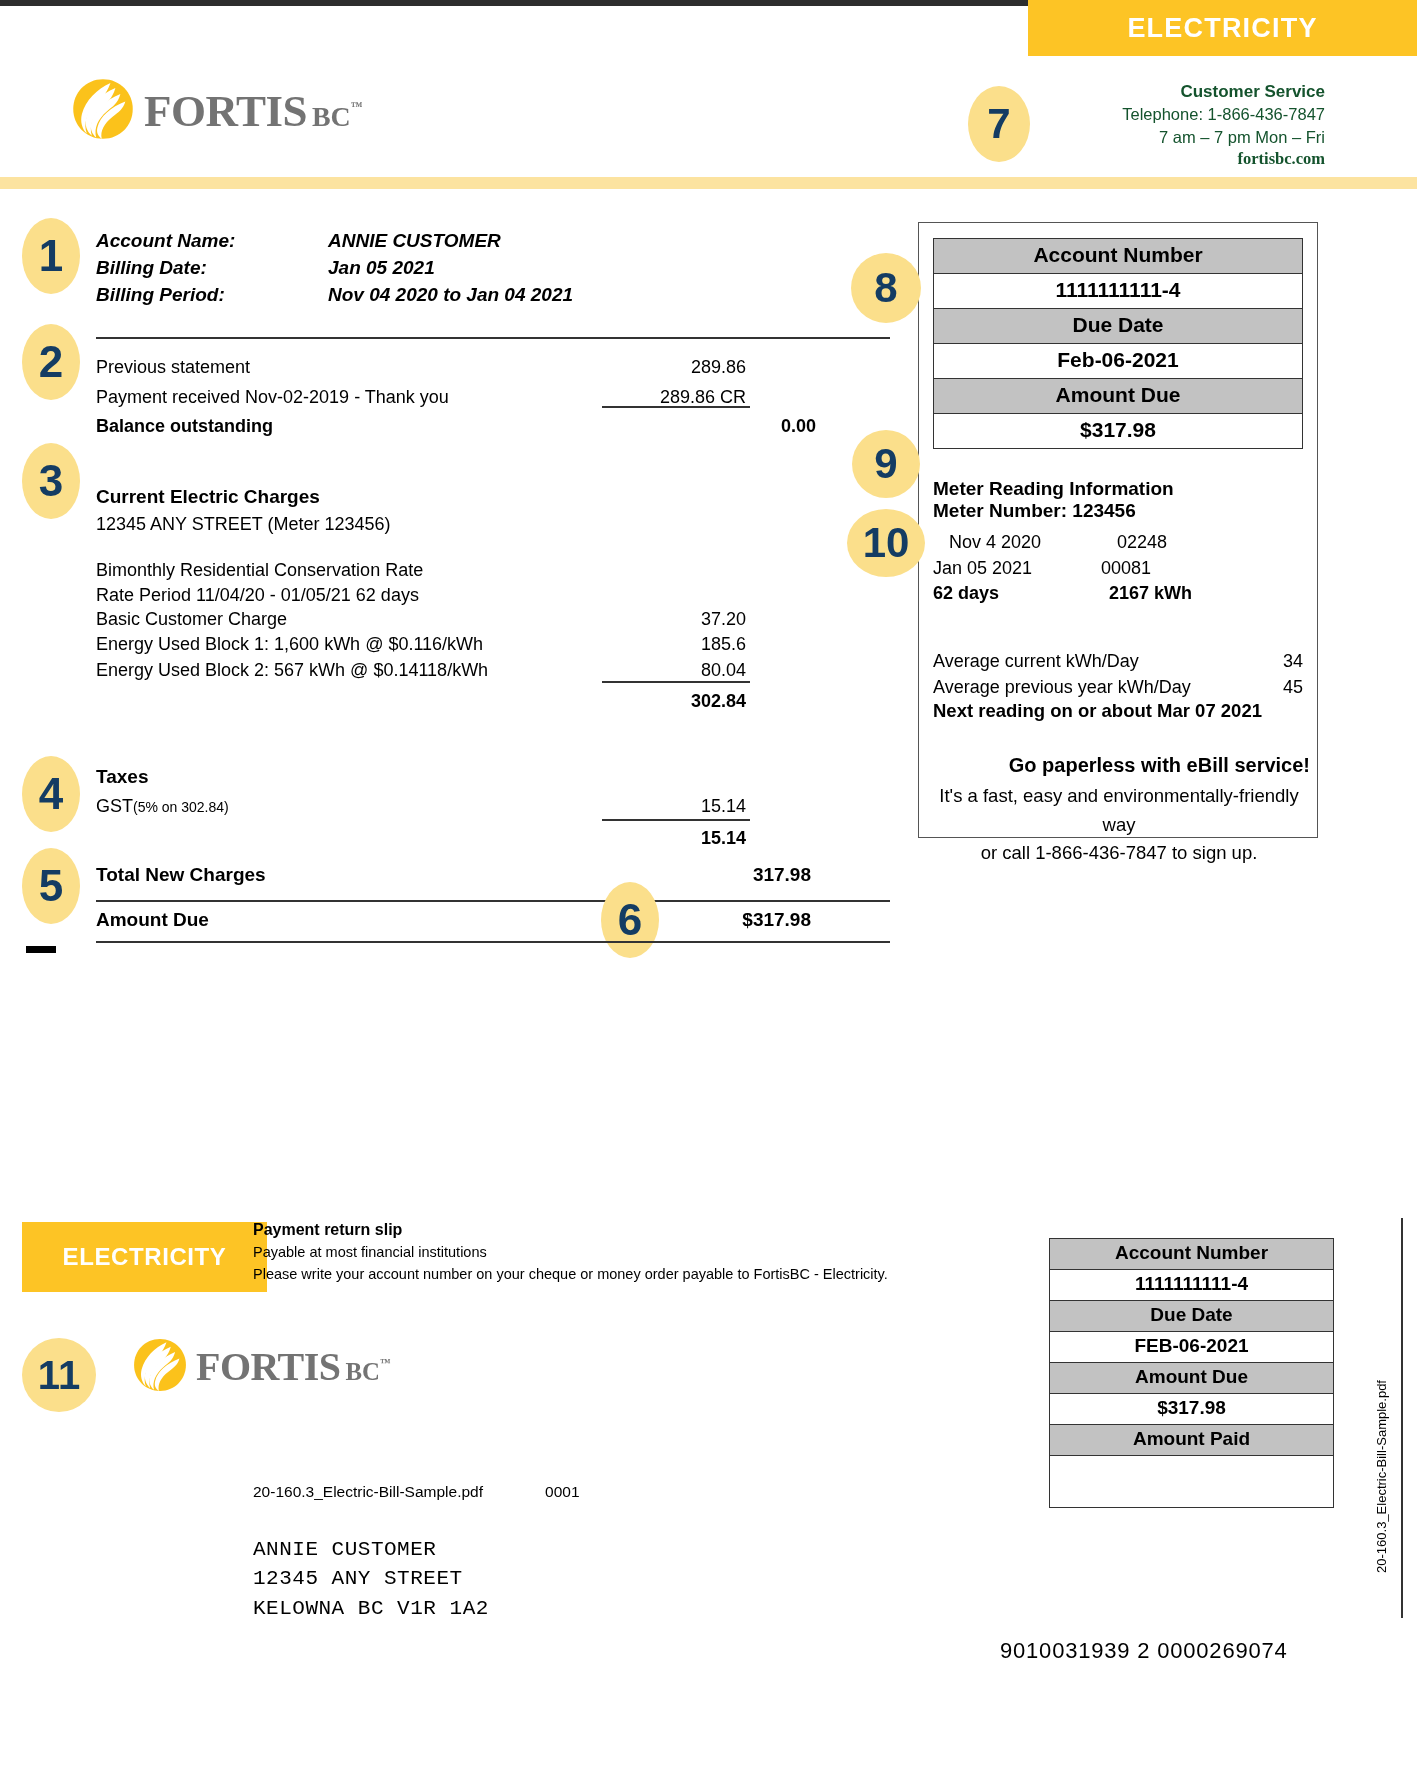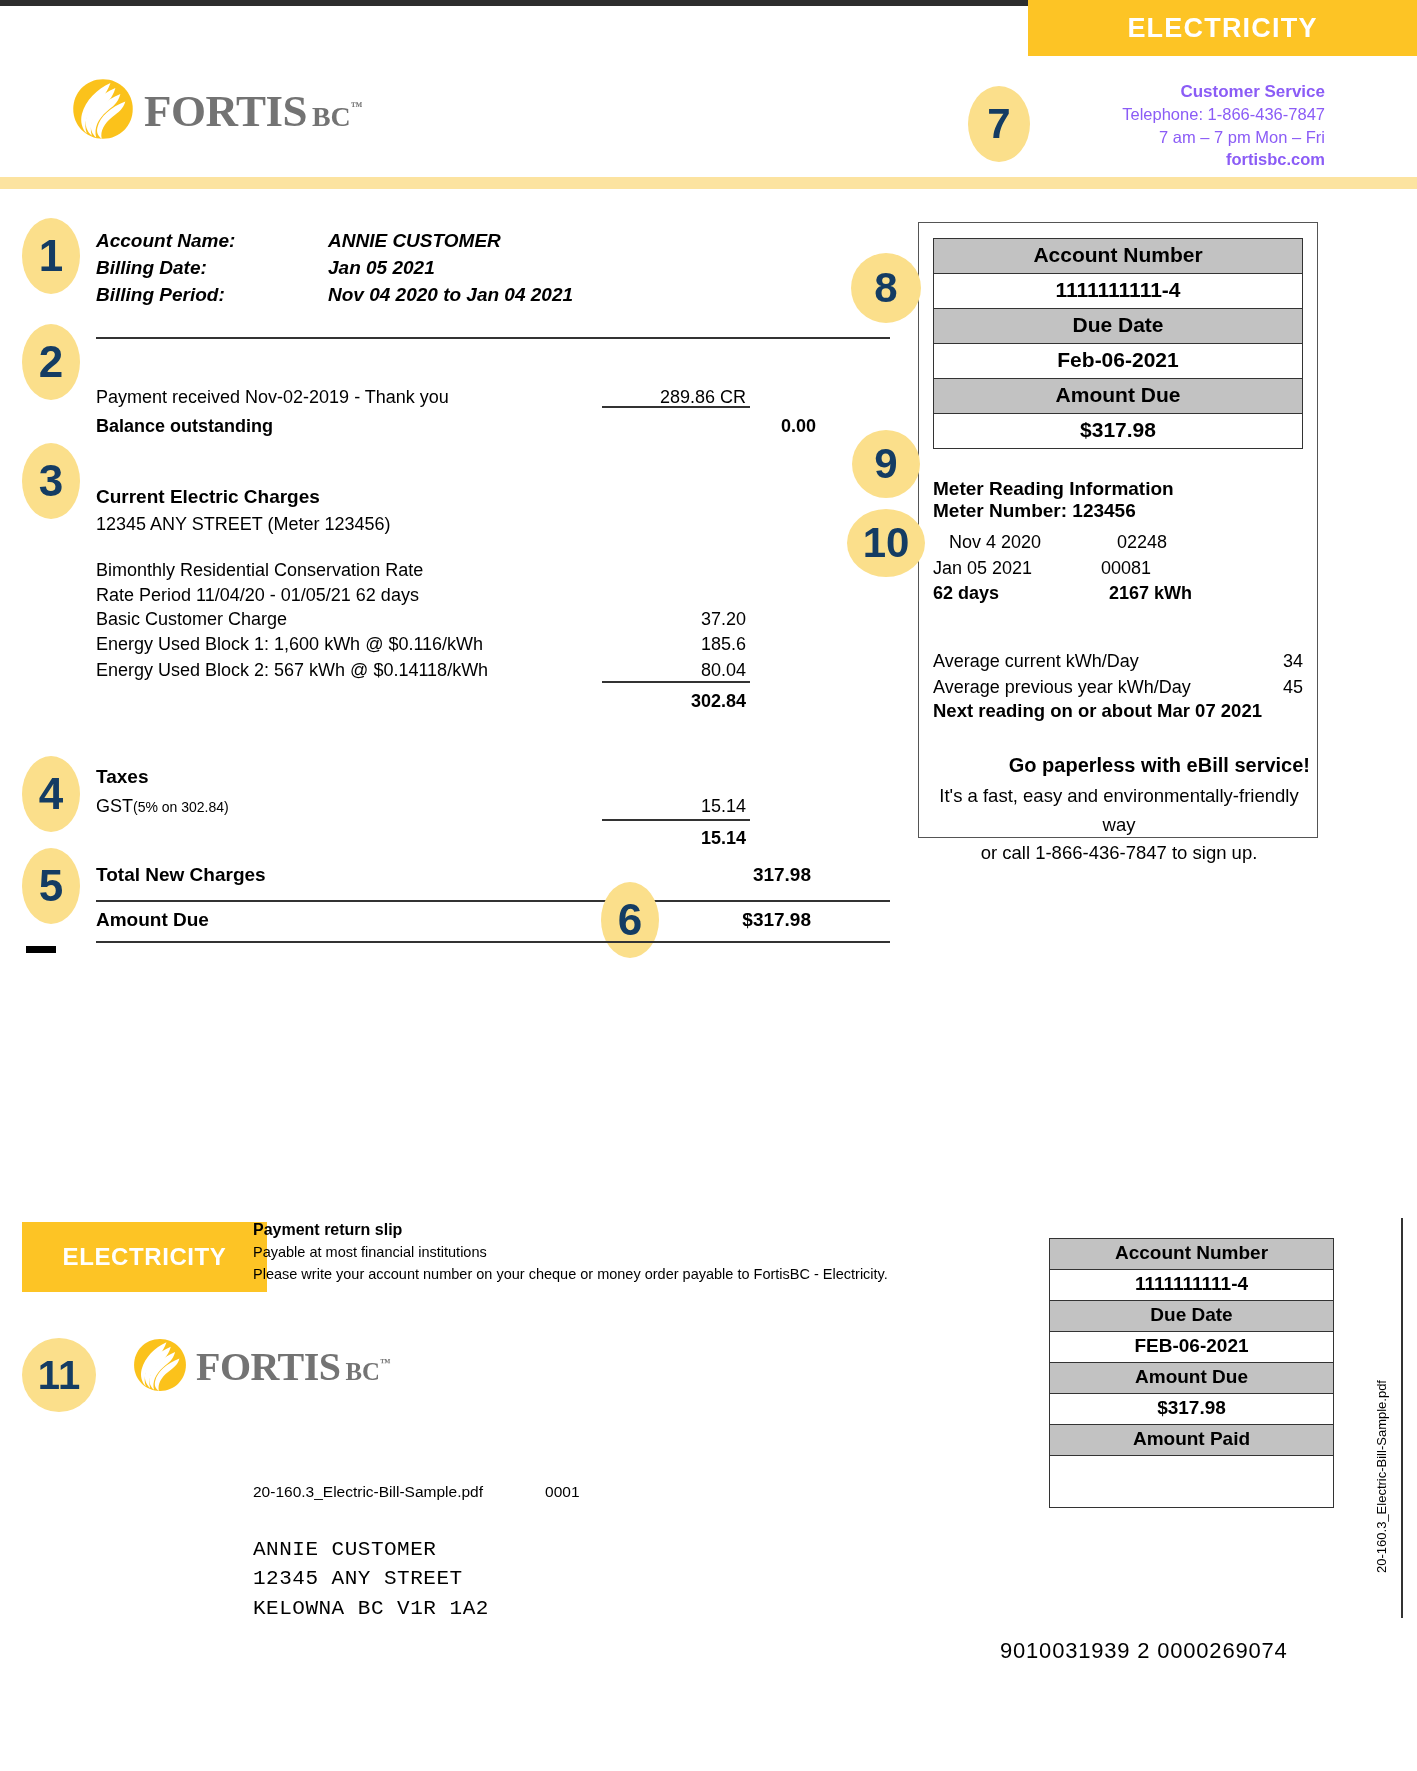--- a/index.html
+++ b/index.html
@@ -58,26 +58,26 @@
     letter-spacing: 0px;
     margin-left: 5px;
   }
   .logo-text .tm { font-size: 0.26em; vertical-align: super; }
 
   
   .cust-service {
     position: absolute; top: 80px; left: 980px;
     width: 345px;
     text-align: right;
-    color: #8b5cf6;
+    color: #14532d;
     font-size: 16.5px;
     line-height: 1.37;
   }
   .cust-service .cs-title { font-weight: bold; font-size: 17px; }
-  .cust-service .cs-web { font-weight: bold; }
+  .cust-service .cs-web { font-weight: bold; font-family: Liberation Serif, serif; }
 
   
   .bubble {
     position: absolute;
     background: #fbdf8b;
     border-radius: 50%;
     display: flex; align-items: center; justify-content: center;
     color: #143c63;
     font-weight: bold;
     font-family: "Liberation Sans", sans-serif;
@@ -271,20 +271,24 @@
       <span>Nov 04 2020 to Jan 04 2021</span>
     </div>
   </div>
 
   <div class="hr" style="top:337px; left:96px; width:794px; height:1.5px;"></div>
 
   <div class="bubble" style="top:324px; left:22px; width:58px; height:76px; font-size:44px;">
     <span>2</span>
   </div>
 
+  <div class="line-row" style="top:358px; left:96px;">
+    <span class="lbl">Previous statement</span>
+    <span class="amt">289.86</span>
+  </div>
 
   <div class="line-row" style="top:388px; left:96px;">
     <span class="lbl">Payment received Nov-02-2019 - Thank you</span>
     <span class="amt">289.86 CR</span>
   </div>
 
   <div class="hr" style="top:406px; left:602px; width:148px; height:1.5px;"></div>
 
   <div class="line-row b" style="top:417px; left:96px;">
     <span class="lbl">Balance outstanding</span>

